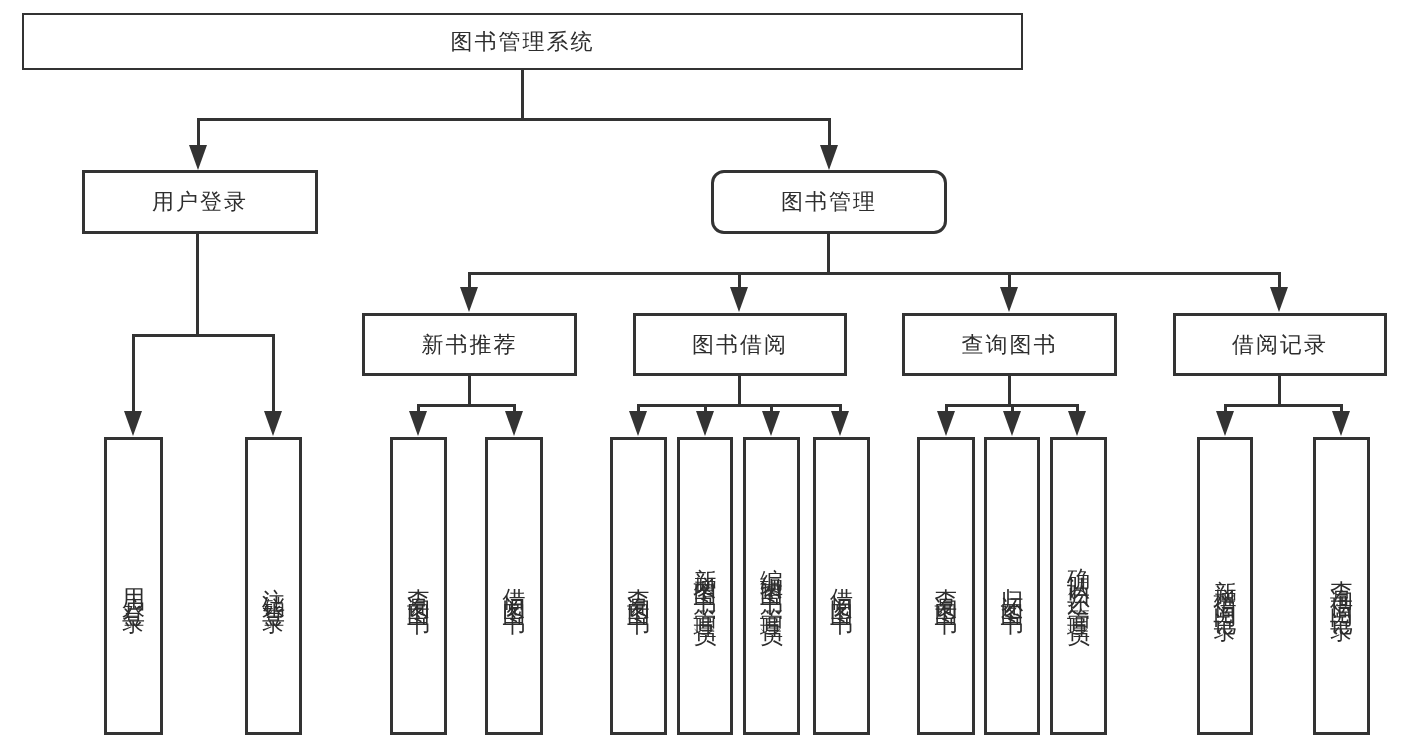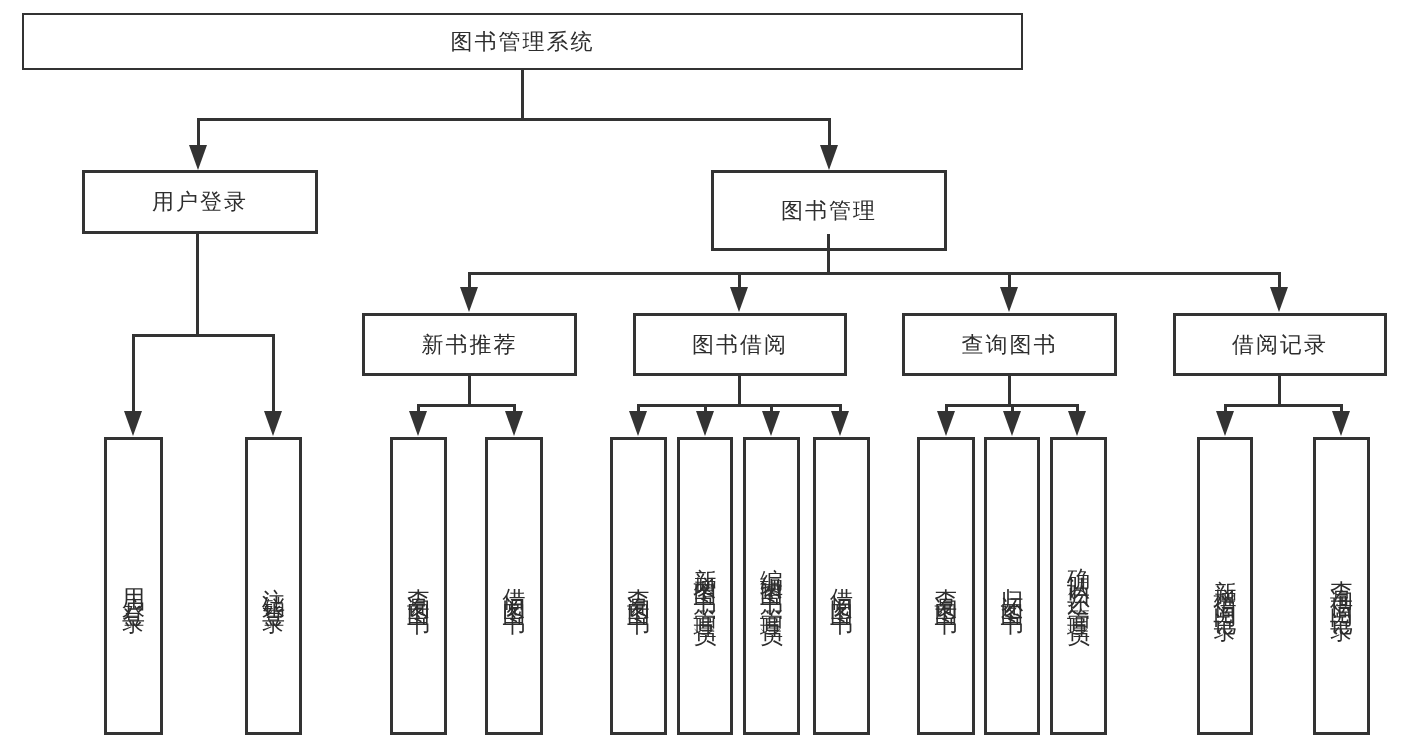--- a/index.html
+++ b/index.html
@@ -47,21 +47,21 @@
   <div class="vl" style="left:521px;top:70px;height:50px;"></div>
   <div class="hl" style="left:197px;top:118px;width:634px;"></div>
   <div class="vl" style="left:197px;top:118px;height:29px;"></div>
   <div class="ar" style="left:189px;top:145px;"></div>
   <div class="vl" style="left:828px;top:118px;height:29px;"></div>
   <div class="ar" style="left:820px;top:145px;"></div>
 
   <div class="hbox" style="left:82px;top:170px;width:236px;height:64px;">
     <span>用户登录</span>
   </div>
-  <div class="hbox" style="left:711px;top:170px;width:236px;height:81px;">
+  <div class="hbox" style="left:711px;top:170px;width:236px;height:64px;border-radius:13px;">
     <span>图书管理</span>
   </div>
 
   <div class="vl" style="left:196px;top:234px;height:103px;"></div>
   <div class="hl" style="left:132px;top:334px;width:143px;"></div>
   <div class="vl" style="left:132px;top:334px;height:78px;"></div>
   <div class="ar" style="left:124px;top:411px;"></div>
   <div class="vl" style="left:272px;top:334px;height:78px;"></div>
   <div class="ar" style="left:264px;top:411px;"></div>
 

